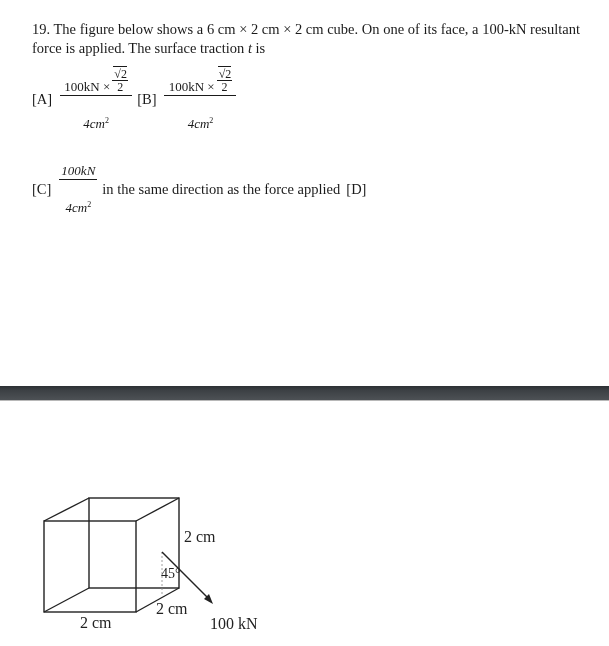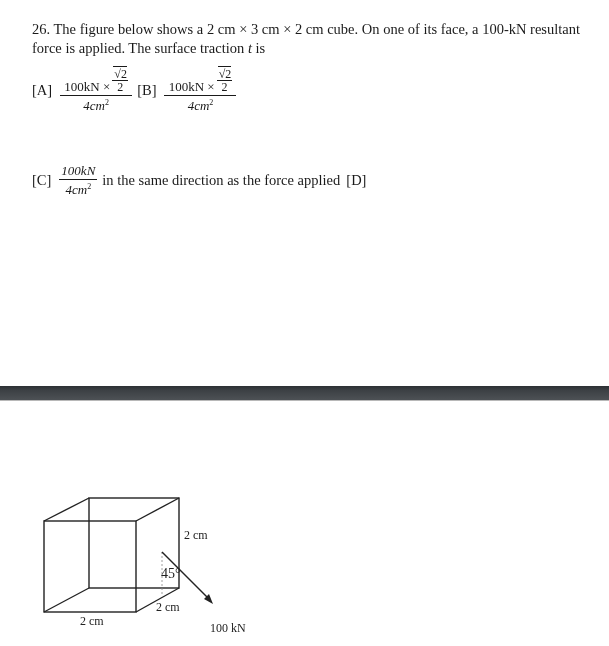--- a/index.html
+++ b/index.html
@@ -3,39 +3,39 @@
 <meta charset="utf-8">
 <style>
   html, body { margin:0; padding:0; }
   body { width:609px; height:646px; background:#ffffff; position:relative; overflow:hidden;
          font-family:"Liberation Serif","DejaVu Serif",serif; color:#1a1a1a; }
   .q-text { position:absolute; left:32px; top:20px; width:565px; font-size:14.5px; line-height:19px; }
   .opt-row { position:absolute; left:32px; font-size:14.5px; display:flex; align-items:center; white-space:nowrap; }
   .frac { display:inline-flex; flex-direction:column; align-items:center; margin:0 5px 0 6px; }
   .num { display:flex; align-items:flex-end; font-size:13px; line-height:13px; padding:0 2px 2px 2px; }
   .num i, .den i { font-style:italic; }
-  .den { border-top:1px solid #1a1a1a; font-size:13px; line-height:14px; padding-top:0; }
+  .den { border-top:1px solid #1a1a1a; font-size:13px; line-height:14px; padding-top:18px; }
   .den sup { font-size:8px; }
   .sfrac { display:inline-flex; flex-direction:column; align-items:center; margin-left:2px; font-size:12px; line-height:12px; }
   .sfrac .top { border-bottom:1px solid #1a1a1a; padding:0 1px; }
   .sfrac .bot { padding-top:0px; }
   .sqrt { border-top:1px solid #1a1a1a; padding-left:1px; }
   .label { margin-right:2px; }
   .sep { position:absolute; left:0; top:386px; width:609px; height:14px;
          background:linear-gradient(#2c3033 0%, #3c4044 30%, #4d5155 100%);
          border-bottom:1px solid #b8b8b8; }
   .figure { position:absolute; left:30px; top:480px; width:240px; height:160px; }
-  .fig-label { position:absolute; font-size:12px; font-family:"Liberation Serif",serif; color:#222; }
+  .fig-label { position:absolute; font-size:16px; font-family:"Liberation Serif",serif; color:#222; }
 </style>
 </head>
 <body>
 
 <div class="q-text">
-  <span>26.</span>
-  <span>The figure below shows a 2 cm × 3 cm × 2 cm cube. On one of its face, a 100-kN resultant force is applied. The surface traction</span>
+  <span>19.</span>
+  <span>The figure below shows a 6 cm × 2 cm × 2 cm cube. On one of its face, a 100-kN resultant force is applied. The surface traction</span>
   <i>t</i>
   <span>is</span>
 </div>
 
 <div class="opt-row" style="top:68px;">
   <span class="label">[A]</span>
   <span class="frac">
     <span class="num">
       <span>100kN ×</span>
       <span class="sfrac">
@@ -95,14 +95,14 @@
 
     <line x1="132" y1="72" x2="132" y2="116" stroke="#888" stroke-width="0.8" stroke-dasharray="2,2"></line>
 
     <line x1="132" y1="72" x2="180" y2="120" stroke="#222" stroke-width="1.4"></line>
     <polygon points="183,124 174,119 179,114" fill="#222"></polygon>
   </svg>
   <span class="fig-label" style="left:154px;top:48px;">2 cm</span>
   <span class="fig-label" style="left:131px;top:86px;font-size:14px;">45°</span>
   <span class="fig-label" style="left:126px;top:120px;">2 cm</span>
   <span class="fig-label" style="left:50px;top:134px;">2 cm</span>
-  <span class="fig-label" style="left:180px;top:141px;">100 kN</span>
+  <span class="fig-label" style="left:180px;top:135px;">100 kN</span>
 </div>
 
 </body></html>

